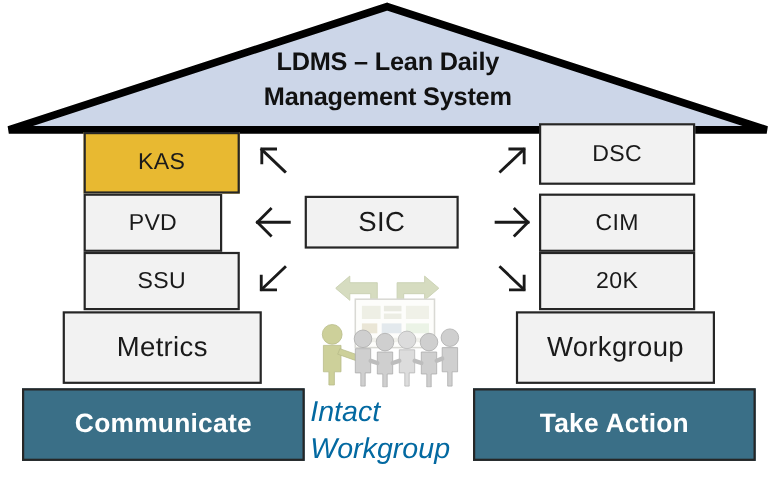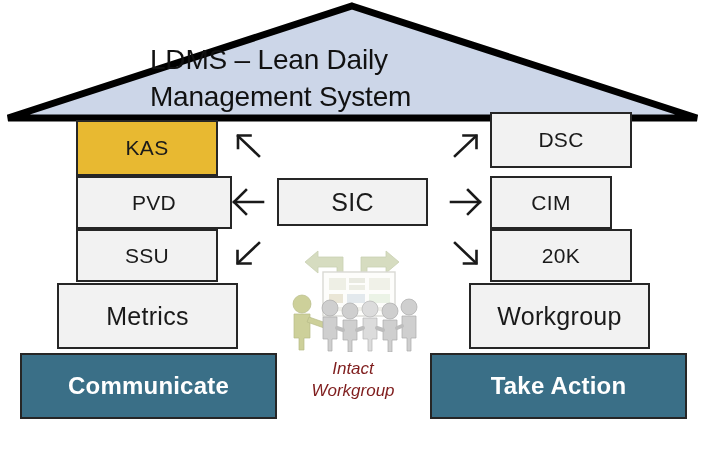--- a/index.html
+++ b/index.html
@@ -29,22 +29,23 @@
     left: 0;
     top: 0;
     width: 705px;
     height: 125px;
   }
   .roof-title {
     position: absolute;
     left: 150px;
     top: 41px;
     width: 405px;
-    font-size: 28px;
-    font-weight: normal;
+    text-align: center;
+    font-size: 23px;
+    font-weight: bold;
     color: #111111;
     line-height: 1.33;
     letter-spacing: -0.2px;
   }
 
   
   .box {
     position: absolute;
     box-sizing: border-box;
     display: flex;
@@ -97,77 +98,76 @@
     left: 283px;
     top: 268px;
     width: 140px;
     height: 84px;
   }
   .workgroup-caption {
     position: absolute;
     left: 282px;
     top: 358px;
     width: 142px;
-    text-align: center;
-    font-size: 17px;
+    font-size: 26px;
     font-style: italic;
-    color: #7f1d1d;
+    color: #0369a1;
     line-height: 1.28;
   }
 </style>
 </head>
 <body>
 
 <div id="diagram">
 
   <svg class="roof-svg" viewBox="0 0 705 125">
     <polygon points="352,6 697,118 8,118" fill="#ccd6e8" stroke="#000000" stroke-width="7" stroke-linejoin="miter"></polygon>
   </svg>
   <div class="roof-title">
     <div>LDMS – Lean Daily</div>
     <div>Management System</div>
   </div>
 
   <div class="box gold" style="left:76px; top:120px; width:142px; height:56px;">
     <span>KAS</span>
   </div>
-  <div class="box" style="left:76px; top:176px; width:156px; height:53px;">
+  <div class="box" style="left:76px; top:176px; width:126px; height:53px;">
     <span>PVD</span>
   </div>
   <div class="box" style="left:76px; top:229px; width:142px; height:53px;">
     <span>SSU</span>
   </div>
 
   <div class="box wide" style="left:57px; top:283px; width:181px; height:66px;">
     <span>Metrics</span>
   </div>
 
   <div class="box teal" style="left:20px; top:353px; width:257px; height:66px;">
     <span>Communicate</span>
   </div>
 
   <div class="box" style="left:490px; top:112px; width:142px; height:56px;">
     <span>DSC</span>
   </div>
-  <div class="box" style="left:490px; top:176px; width:122px; height:53px;">
+  <div class="box" style="left:490px; top:176px; width:142px; height:53px;">
     <span>CIM</span>
   </div>
   <div class="box" style="left:490px; top:229px; width:142px; height:53px;">
     <span>20K</span>
   </div>
 
   <div class="box wide" style="left:469px; top:283px; width:181px; height:66px;">
     <span>Workgroup</span>
   </div>
 
   <div class="box teal" style="left:430px; top:353px; width:257px; height:66px;">
     <span>Take Action</span>
   </div>
 
-  <div class="box sic" style="left:277px; top:178px; width:151px; height:48px;">
+  <div class="box sic" style="left:277px; top:178px; width:140px; height:48px;">
     <span>SIC</span>
   </div>
 
   <div class="arrow" style="left:231px; top:129px;">
     <svg width="34" height="34" viewBox="0 0 34 34">
       <g stroke="#1a1a1a" stroke-width="2.6" fill="none" stroke-linecap="square">
         <line x1="28" y1="27" x2="7" y2="7"></line>
         <polyline points="7,19 7,6.5 19.5,6.5"></polyline>
       </g>
     </svg>

